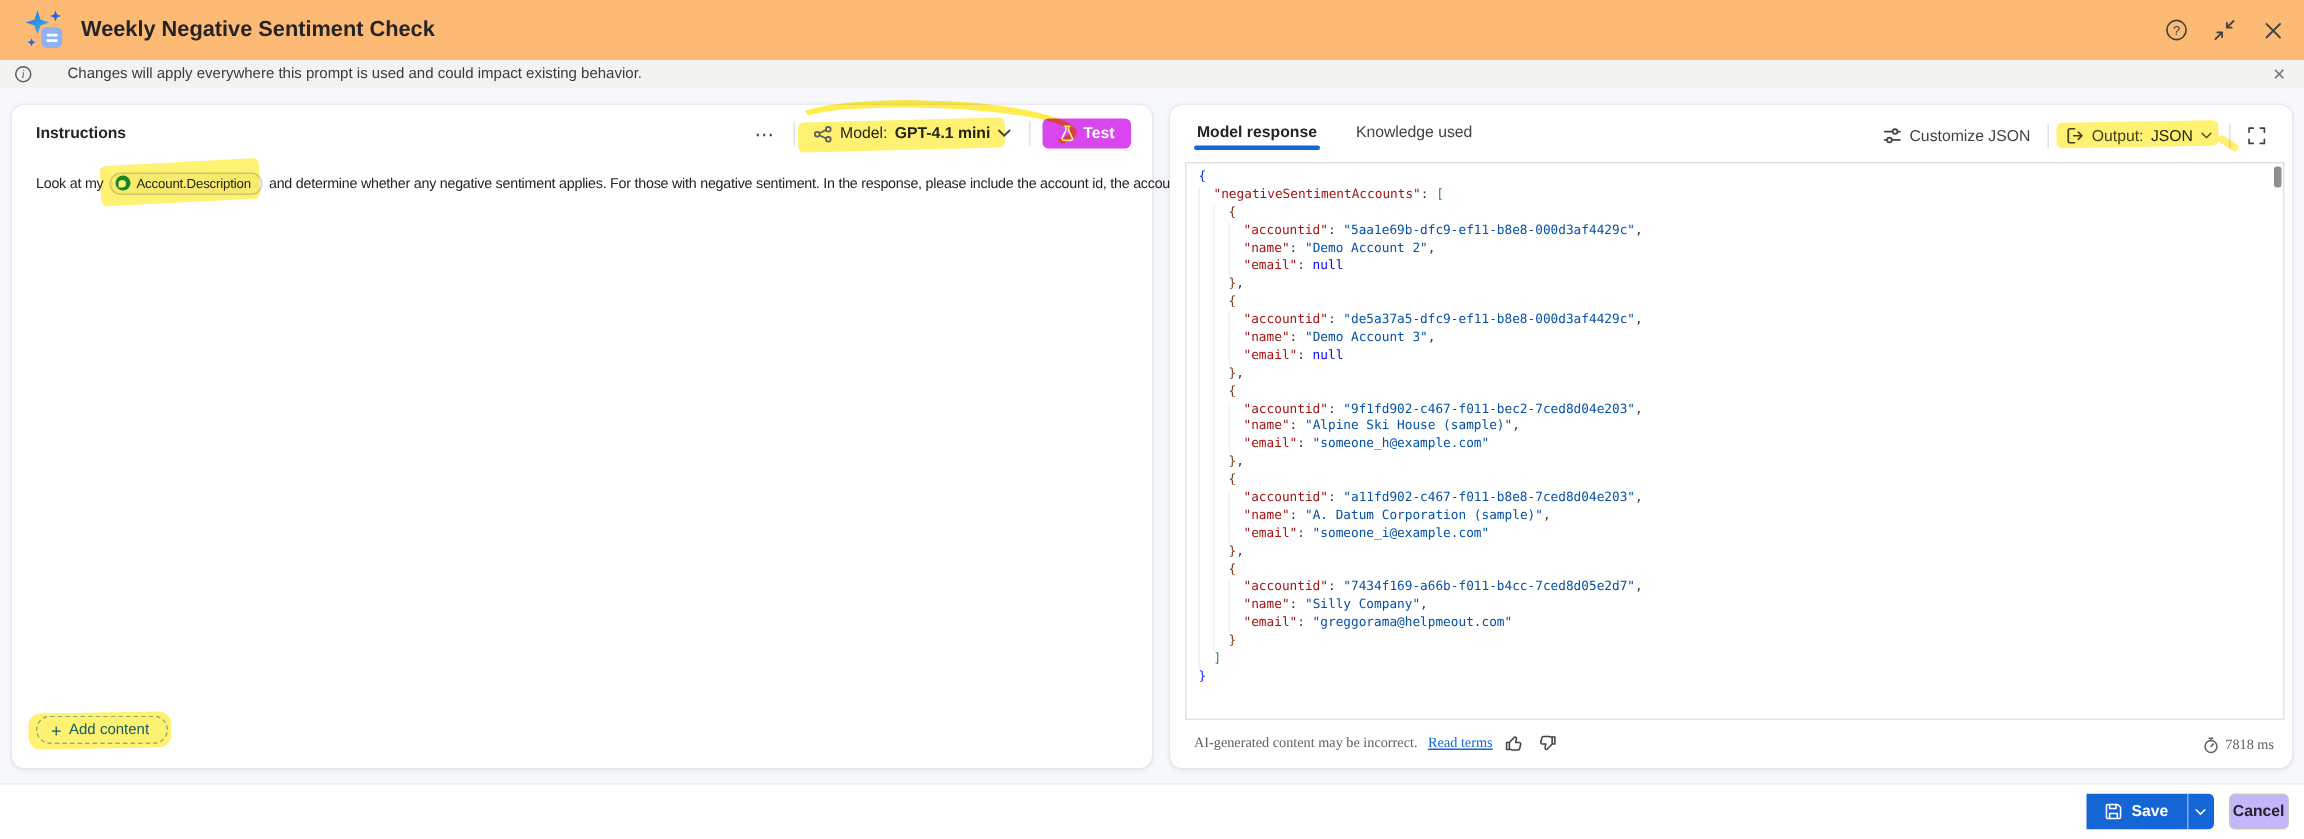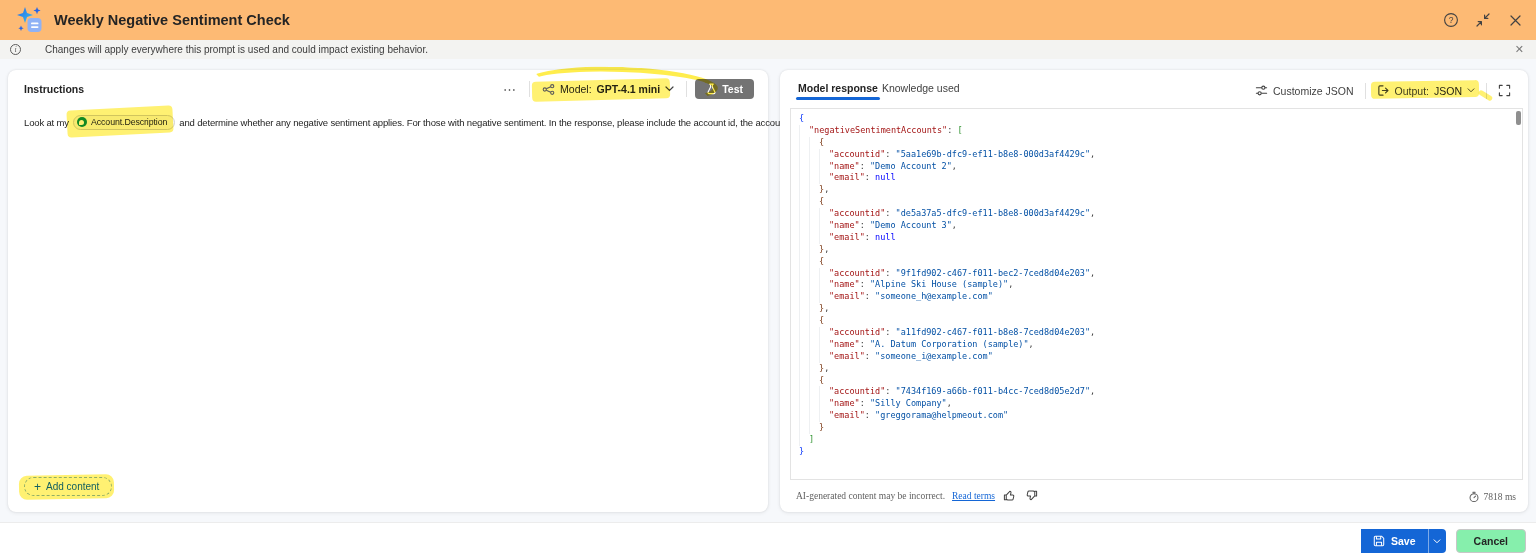--- a/index.html
+++ b/index.html
@@ -25,34 +25,34 @@
   .card-left { left:8px; top:70px; width:760px; height:442px; }
   .card-right { left:780px; top:70px; width:748px; height:442px; }
 
   .panel-head { display:flex; align-items:center; justify-content:space-between; padding:9px 14px 6px 16px; }
   .panel-title { font-size:10.5px; font-weight:700; }
   .head-right { display:flex; align-items:center; gap:8px; }
   .vdiv { width:1px; height:16px; background:#e0e0e0; }
   .more-btn { font-size:13px; letter-spacing:1px; color:#424242; padding:0 4px; cursor:pointer; }
   .model-sel { position:relative; display:flex; align-items:center; gap:5px; font-size:10.5px; cursor:pointer; padding:2px 4px; }
   .model-val { font-weight:700; }
-  .btn-primary { display:flex; align-items:center; gap:5px; background:#737373; color:#fff; border:none; border-radius:4px; font-size:10.5px; font-weight:700; padding:4px 11px; cursor:pointer; font-family:inherit; }
+  .btn-primary { display:flex; align-items:center; gap:5px; background:#d946ef; color:#fff; border:none; border-radius:4px; font-size:10.5px; font-weight:700; padding:4px 11px; cursor:pointer; font-family:inherit; }
 
   
   .instr-body { padding:6px 16px 0 16px; font-size:9.5px; letter-spacing:-0.15px; color:#242424; }
   .instr-line { white-space:nowrap; height:22px; display:flex; align-items:center; gap:4px; }
   .token { position:relative; display:inline-flex; align-items:center; gap:4px; background:#f8f8f8; border:1px solid #d1d1d1; border-radius:9px; padding:1px 7px 1px 3px; font-size:8.8px; letter-spacing:-0.1px; height:15px; cursor:pointer; }
   .token-ico { width:10px; height:10px; border-radius:50%; background:#12914c; position:relative; flex:none; }
   .token-ico::after { content:""; position:absolute; left:2.5px; top:2.5px; width:5px; height:5px; background:#fff; border-radius:50% 50% 50% 10%; }
 
   .add-content { position:absolute; left:16px; bottom:16px; display:inline-flex; align-items:center; gap:5px; border:1px dashed #8fb8e8; border-radius:11px; background:transparent; color:#1466d6; font-size:10px; padding:3px 12px 3px 9px; cursor:pointer; font-family:inherit; }
   .plus { font-size:12px; line-height:10px; }
 
   
-  .tabs { display:flex; align-items:flex-end; }
+  .tabs { display:flex; align-items:flex-end; gap:22px; }
   .tab { position:relative; font-size:10.5px; padding:3px 2px 8px 2px; color:#424242; cursor:pointer; }
   .tab.active { font-weight:700; color:#242424; }
   .tab.active::after { content:""; position:absolute; left:0; right:0; bottom:2px; height:3px; border-radius:2px; background:#1466d6; }
   .tool-link { position:relative; display:flex; align-items:center; gap:5px; font-size:10.5px; color:#424242; cursor:pointer; padding:2px 3px; }
   .tool-link .bold { font-weight:400; color:#242424;text-align:right; }
 
   .code-area { position:absolute; left:10px; top:38px; width:733px; height:372px; border:1px solid #e3e3e3; background:#fff; overflow:hidden; }
   .code { font-family:"DejaVu Sans Mono", monospace; font-size:8.5px; line-height:11.9px; padding:4px 0 0 8px; }
   .cl { white-space:pre; height:11.9px; }
   .ind { display:inline-block; width:10px; height:11.9px; border-left:1px solid #eef0f2; vertical-align:top; }
@@ -64,21 +64,21 @@
   .rf-left { display:flex; align-items:center; gap:7px; }
   .read-terms { color:#1466d6; text-decoration:underline; cursor:pointer; }
   .thumb { width:15px; height:15px; display:flex; align-items:center; justify-content:center; cursor:pointer; }
   .rf-right { display:flex; align-items:center; gap:4px; }
 
   
   .footer-bar { position:absolute; left:0; top:522px; width:1536px; height:37px; background:#fff; border-top:1px solid #ececec; display:flex; align-items:center; justify-content:flex-end; gap:10px; padding-right:10px; }
   .save-split { display:flex; height:24px; border-radius:4px; overflow:hidden; cursor:pointer;padding-left:40px; }
   .save-main { display:flex; align-items:center; gap:6px; background:#1466d6; color:#fff; border:none; font-size:10.5px; font-weight:700; padding:0 12px; cursor:pointer; font-family:inherit; }
   .save-caret { display:flex; align-items:center; justify-content:center; width:18px; background:#1466d6; border:none; border-left:1px solid rgba(255,255,255,.45); color:#fff; cursor:pointer; }
-  .btn-cancel { height:24px; background:#86efac; border:1px solid #c7c7c7; border-radius:4px; font-size:10.5px; font-weight:700; color:#242424; padding:0 17px; cursor:pointer; font-family:inherit; }
+  .btn-cancel { height:24px; background:#c4b5fd; border:1px solid #c7c7c7; border-radius:4px; font-size:10.5px; font-weight:700; color:#242424; padding:0 2px; cursor:pointer; font-family:inherit; }
 
   
   .hl { position:absolute; mix-blend-mode:multiply; pointer-events:none; }
   .hl-fill { background:#ffe81a; opacity:.62; border-radius:4px; }
   .hl-model-fill { left:-6px; top:-1px; right:8px; bottom:-2px; transform:rotate(-1.5deg); }
   .hl-model-arc { left:-12px; right:-40px; top:-14px; height:36px; border:5px solid #ffe81a; border-bottom-color:transparent; border-left-color:transparent; border-radius:50%; opacity:.78; transform:rotate(2deg); }
   .hl-token1 { left:-7px; top:-8px; width:106%; height:27px; transform:rotate(-3deg); }
   .hl-token2 { left:-5px; top:-2px; width:127%; height:19px; transform:rotate(-.5deg); border-radius:6px; }
   .hl-add { left:-6px; top:-3px; width:110%; height:24px; transform:rotate(-1deg); border-radius:8px; }
   .hl-output { left:-3px; top:-1px; width:103%; height:17px; transform:rotate(-1deg); }

